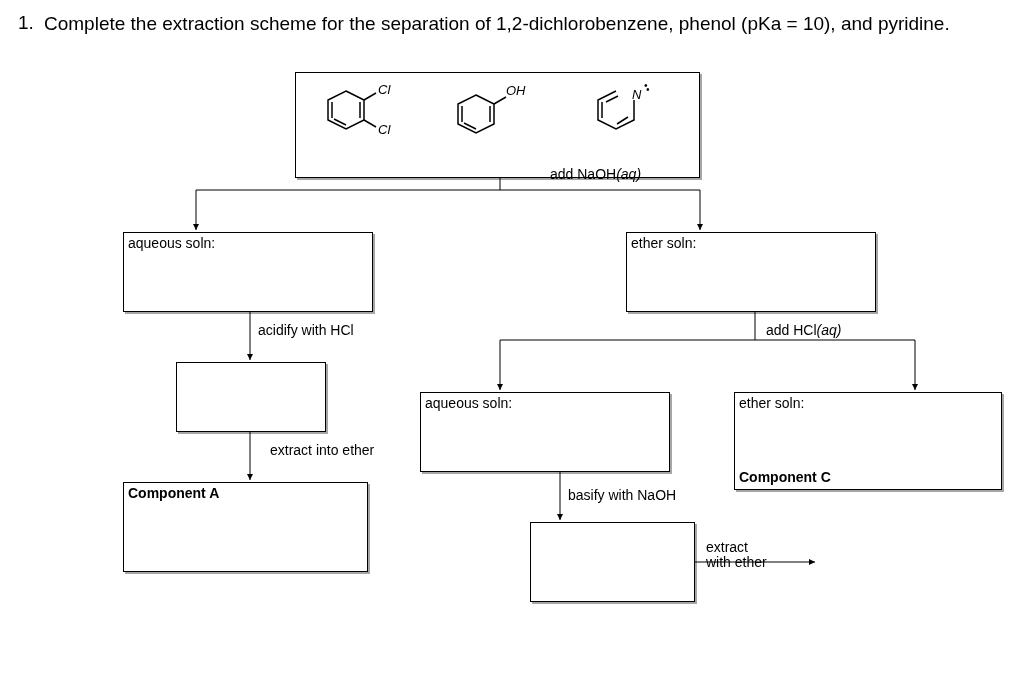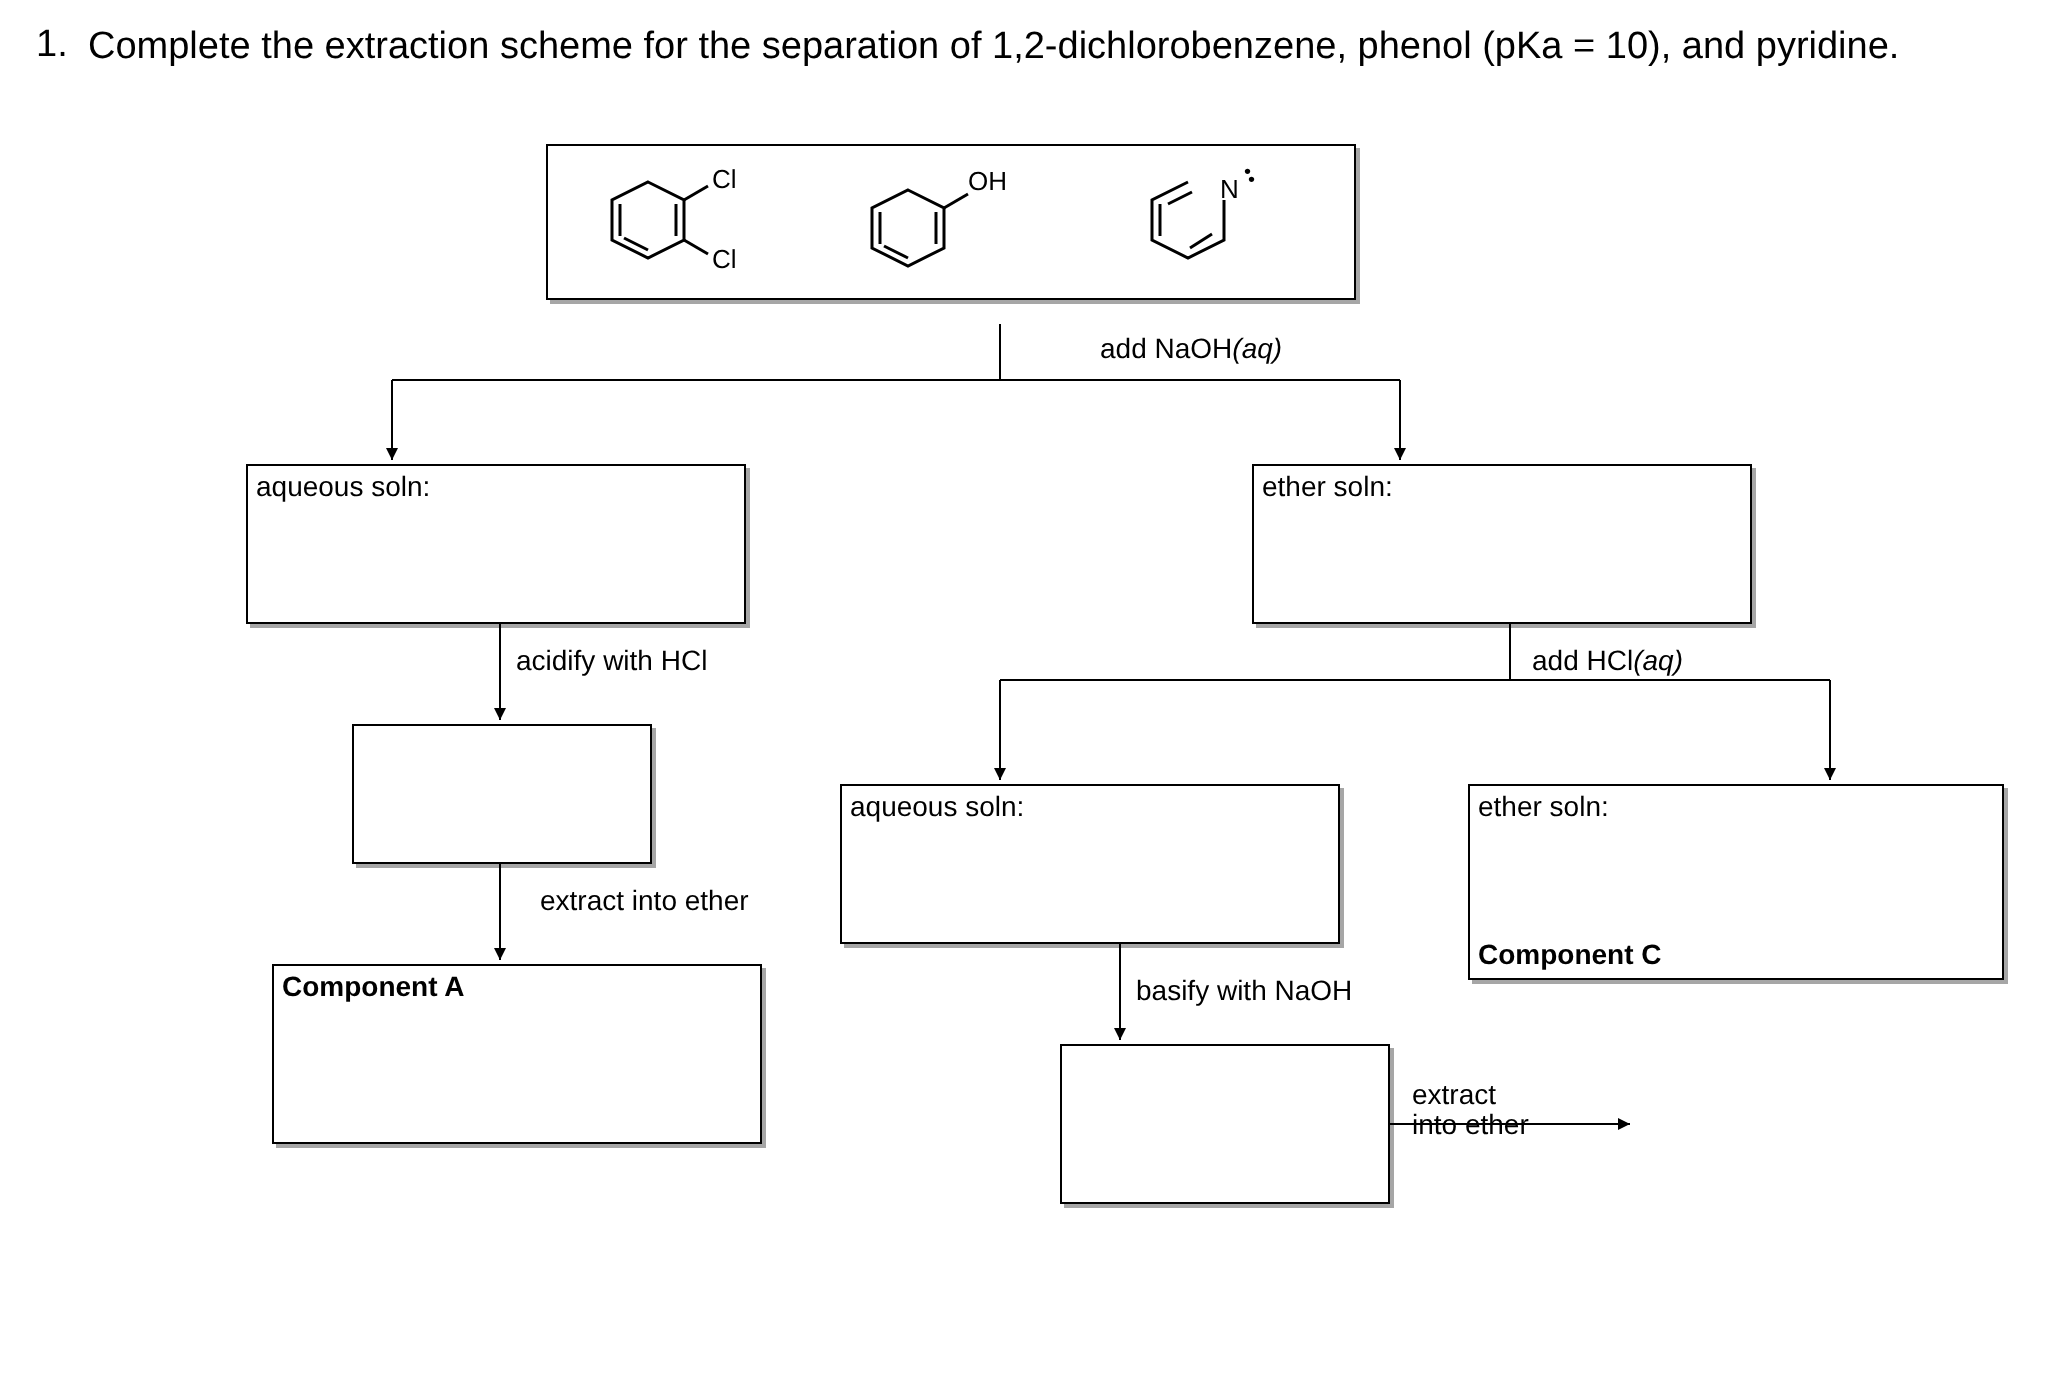--- a/index.html
+++ b/index.html
@@ -97,21 +97,21 @@
     <line x1="755" y1="268" x2="500" y2="268" stroke="#000" stroke-width="1"></line>
     <line x1="755" y1="268" x2="915" y2="268" stroke="#000" stroke-width="1"></line>
     <line x1="500" y1="268" x2="500" y2="318" stroke="#000" stroke-width="1" marker-end="url(#ah)"></line>
     <line x1="915" y1="268" x2="915" y2="318" stroke="#000" stroke-width="1" marker-end="url(#ah)"></line>
 
     <line x1="560" y1="400" x2="560" y2="448" stroke="#000" stroke-width="1" marker-end="url(#ah)"></line>
 
     <line x1="695" y1="490" x2="815" y2="490" stroke="#000" stroke-width="1" marker-end="url(#ah)"></line>
   </svg>
 
-  <div class="box shadow" style="left:273px; top:0px; width:405px; height:78px;">
+  <div class="box shadow" style="left:295px; top:0px; width:405px; height:106px;font-style:italic;">
      <svg class="mol" style="left:20px; top:6px;" width="90" height="62">
        <g stroke="#000" stroke-width="1.5" fill="none">
          <polygon points="30,12 48,21 48,41 30,50 12,41 12,21"></polygon>
          <line x1="16" y1="23" x2="16" y2="39"></line>
          <line x1="44" y1="23" x2="44" y2="39"></line>
          <line x1="30" y1="46" x2="18" y2="40"></line>
          <line x1="48" y1="21" x2="60" y2="14"></line>
          <line x1="48" y1="41" x2="60" y2="48"></line>
        </g>
        <text x="62" y="15" font-size="13">Cl</text>
@@ -147,35 +147,35 @@
   <div class="box shadow" style="left:123px; top:160px; width:250px; height:80px;">
     <span class="label">aqueous soln:</span>
   </div>
   <div class="box shadow" style="left:626px; top:160px; width:250px; height:80px;">
     <span class="label">ether soln:</span>
   </div>
 
   <div class="step" style="left:258px; top:250px;">acidify with HCl</div>
   <div class="box shadow" style="left:176px; top:290px; width:150px; height:70px;"></div>
   <div class="step" style="left:258px; top:370px;margin-left:12px;">extract into ether</div>
-  <div class="box shadow" style="left:123px; top:410px; width:245px; height:90px;margin-left:13px;">
+  <div class="box shadow" style="left:123px; top:410px; width:245px; height:90px;">
     <span class="strong">Component A</span>
   </div>
 
   <div class="step" style="left:766px; top:250px;">
     <span>add HCl<i>(aq)</i></span>
   </div>
 
   <div class="box shadow" style="left:420px; top:320px; width:250px; height:80px;">
     <span class="label">aqueous soln:</span>
   </div>
   <div class="box shadow" style="left:734px; top:320px; width:268px; height:98px;">
     <span class="label">ether soln:</span>
     <div class="strong" style="position:absolute; left:4px; bottom:4px;">Component C</div>
   </div>
 
   <div class="step" style="left:568px; top:415px;">basify with NaOH</div>
   <div class="box shadow" style="left:530px; top:450px; width:165px; height:80px;"></div>
   <div class="step" style="left:706px; top:468px; line-height:1.1;">
-    <span>extract</span><br><span>into ether</span>
+    <span>extract</span><br><span>with ether</span>
   </div>
 
 </div>
 
 </body></html>

